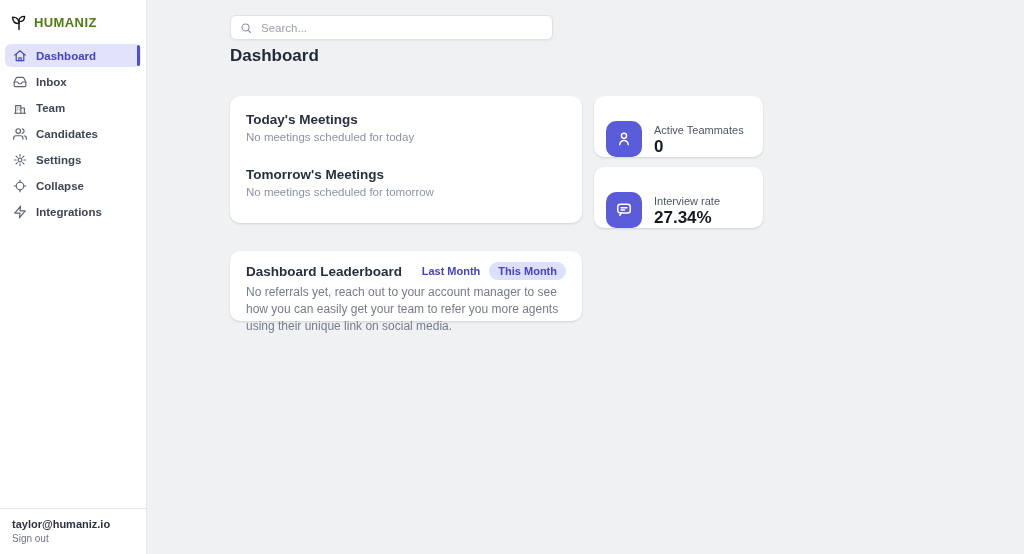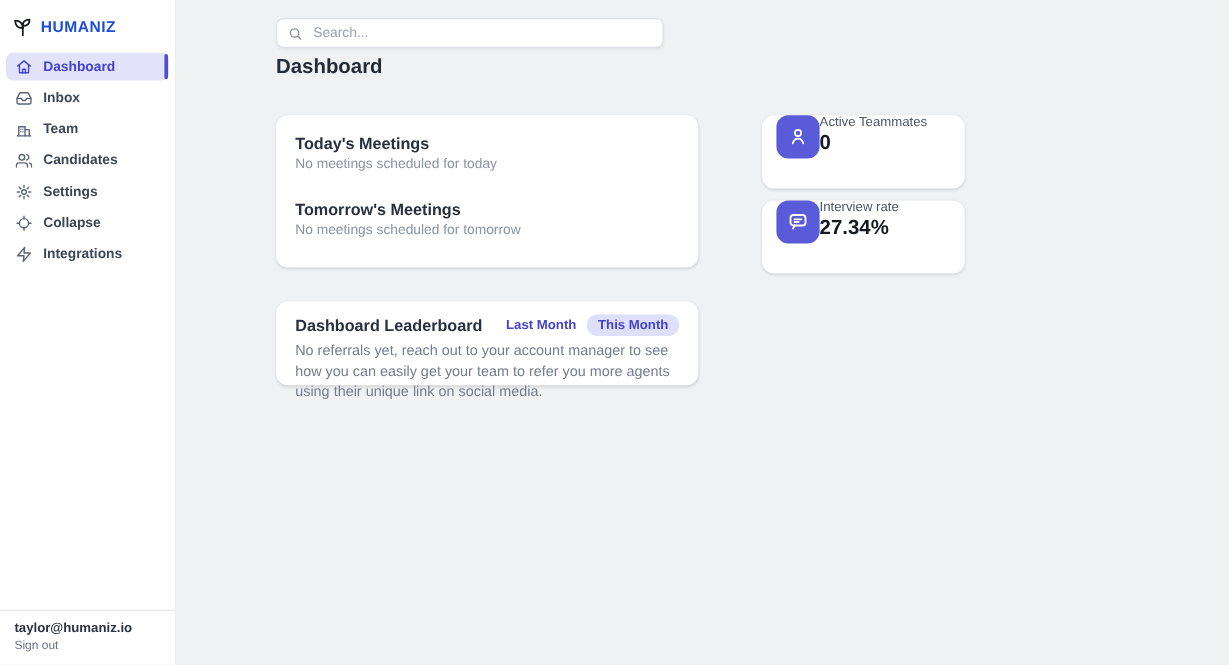--- a/index.html
+++ b/index.html
@@ -11,21 +11,21 @@
     position:relative; overflow:hidden;
     -webkit-font-smoothing:antialiased;
   }
 
   
   .sidebar {
     position:absolute; left:0; top:0; bottom:0; width:147px;
     background:#ffffff; border-right:1px solid #e7e8ec;
   }
   .logo { display:flex; align-items:center; gap:6px; padding:13px 0 0 10px; }
-  .brand { font-size:13px; font-weight:700; letter-spacing:.4px; color:#1d4ed8; }
+  .brand { font-size:13px; font-weight:700; letter-spacing:.4px; color:#4d7c0f; }
   nav { margin-top:13px; }
   .nav-item {
     position:relative; display:flex; align-items:center; gap:9px;
     height:23px; margin:3px 5px; padding-left:8px;
     border-radius:6px; color:#3e4656; font-size:11.5px; font-weight:600;
     cursor:pointer;
   }
   .nav-ic { display:flex; color:#5c6575; }
   .nav-item.active { background:#e2e3fb; color:#4542cb; }
   .nav-item.active .nav-ic { color:#4542cb; }
@@ -64,21 +64,21 @@
     box-shadow:0 1px 2px rgba(16,24,40,.06), 0 1px 3px rgba(16,24,40,.08);
   }
 
   
   .meetings { left:83px; top:96px; width:352px; height:127px; padding:16px 16px; }
   .m-title { font-size:13.5px; font-weight:700; color:#28303d; }
   .m-sub { font-size:11.5px; color:#8b93a2; margin-top:4px; }
   .m-block + .m-block { margin-top:24px; }
 
   
-  .stat { width:169px; height:61px; display:flex; align-items:flex-start; padding-left:12px;margin-left:41px; }
+  .stat { width:169px; height:61px; display:flex; align-items:flex-end; gap:12px; padding-left:12px; }
   .s1 { left:447px; top:96px; } .s2 { left:629px; top:96px; }
   .s3 { left:447px; top:167px; } .s4 { left:629px; top:167px; }
   .stat-ic {
     width:36px; height:36px; border-radius:10px; background:#5a5bd8;
     display:flex; align-items:center; justify-content:center; color:#fff; flex:0 0 auto;
   }
   .stat-label { font-size:11px; color:#4d5666; }
   .stat-value { font-size:17px; font-weight:700; color:#151a22; margin-top:1px; }
 
   

